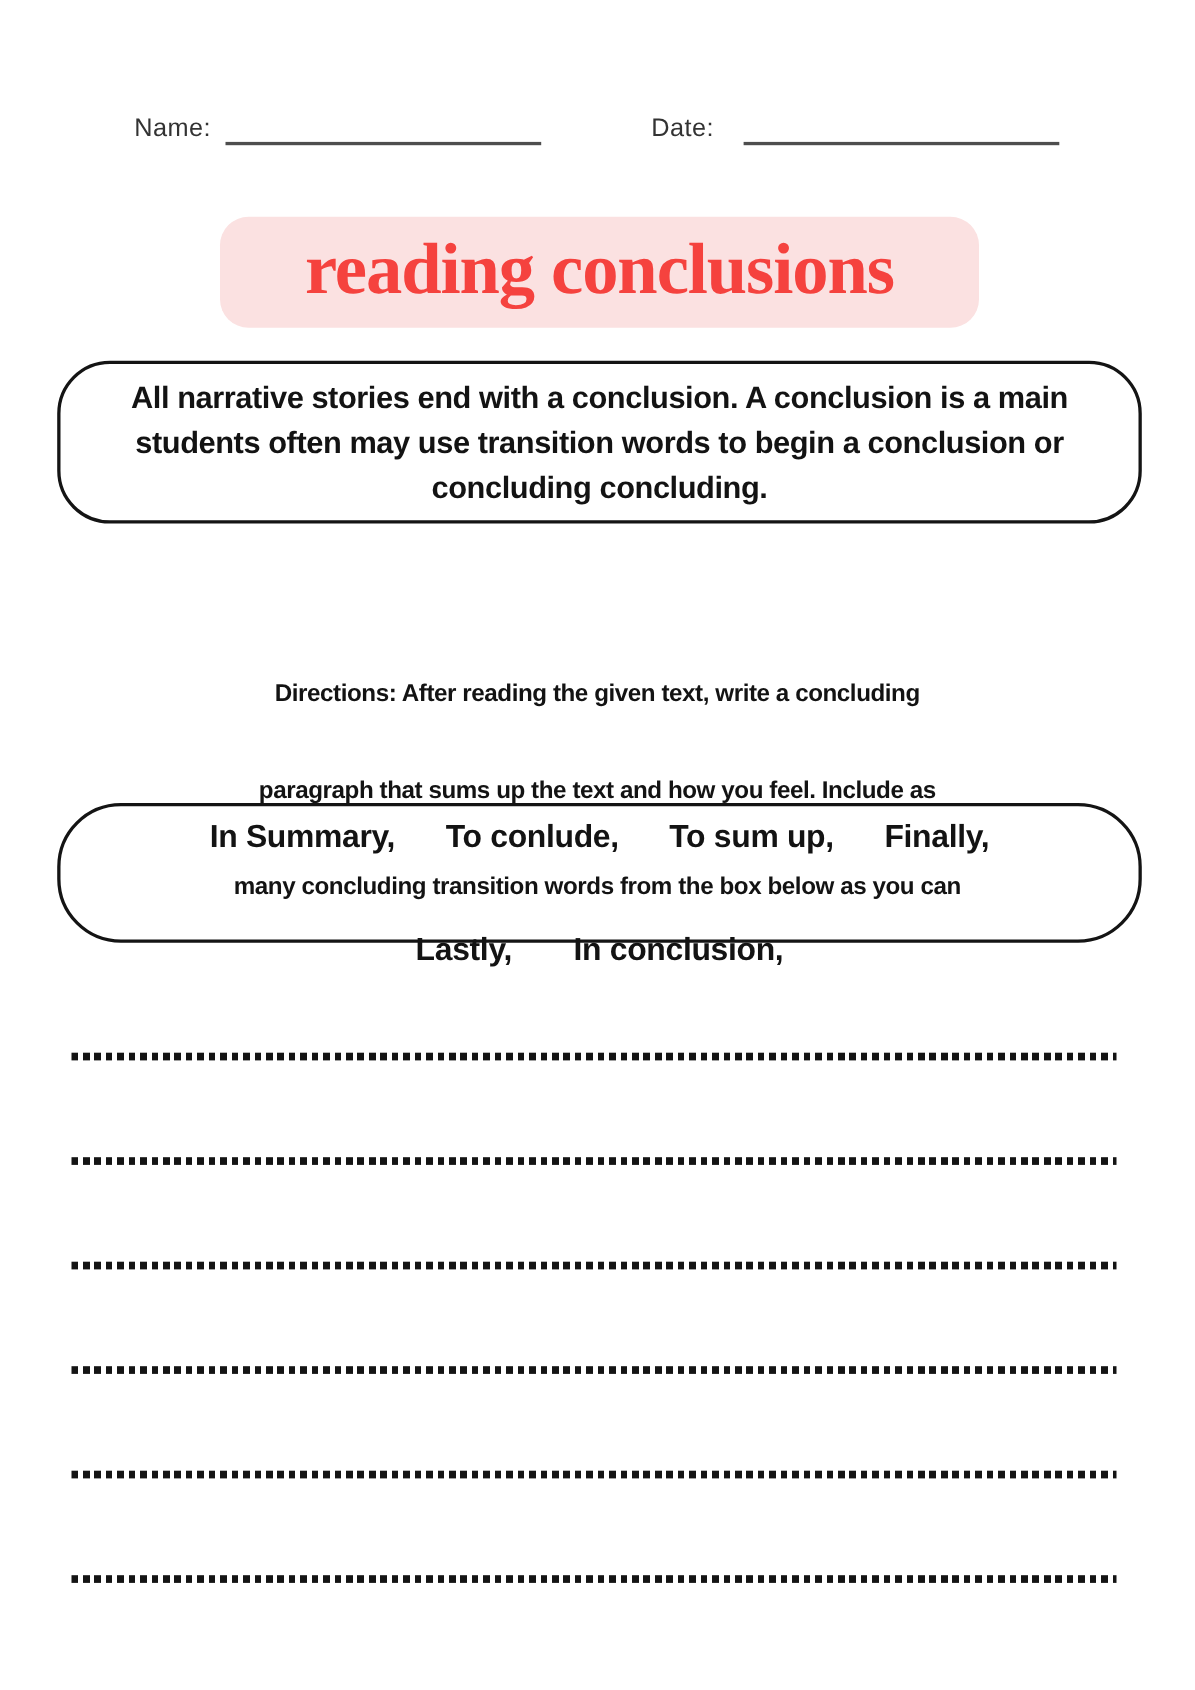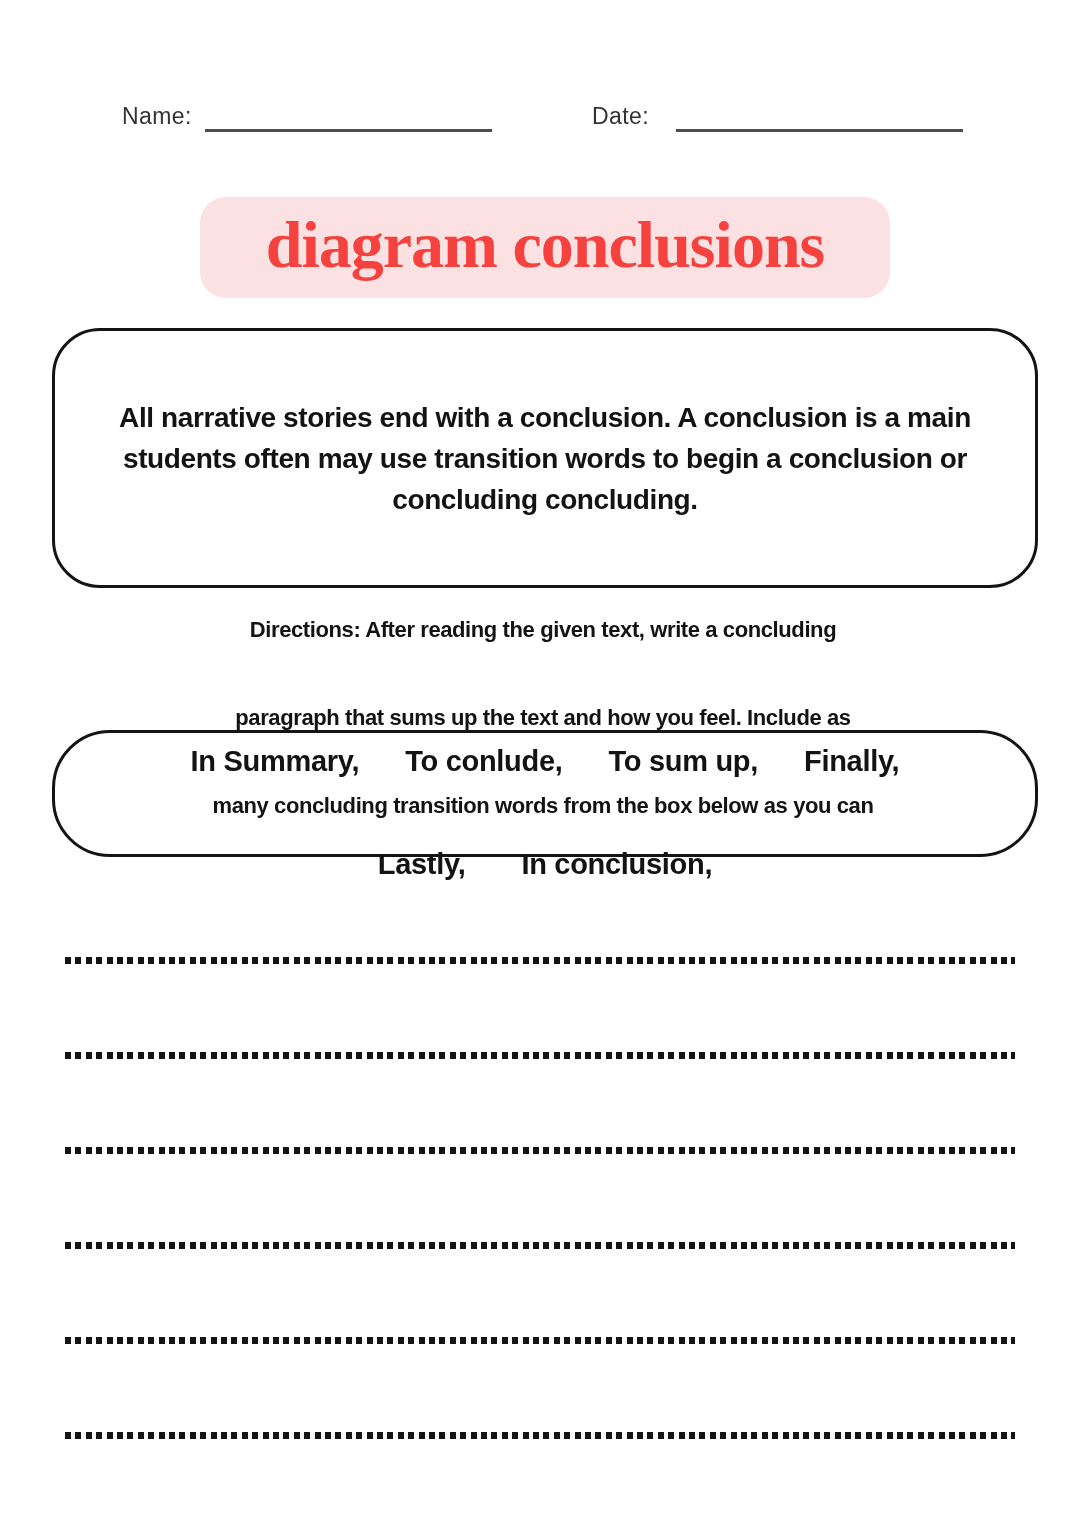--- a/index.html
+++ b/index.html
@@ -48,21 +48,21 @@
     letter-spacing: -1px;
     line-height: 1;
     padding-bottom: 6px;
     white-space: nowrap;
   }
 
   
   .intro-box {
     position: absolute;
     left: 52px; top: 328px;
-    width: 986px; height: 260px;
+    width: 986px; height: 148px;
     box-sizing: border-box;
     border: 3px solid #141414;
     border-radius: 48px;
     display: flex; flex-direction: column;
     justify-content: center; align-items: center;
   }
   .body-line {
     font-weight: 700;
     font-size: 28px;
     line-height: 41px;
@@ -114,21 +114,21 @@
 
 <div class="page">
 
   <span class="header-label name-label">Name:</span>
   <div class="uline uline-name"></div>
 
   <span class="header-label date-label">Date:</span>
   <div class="uline uline-date"></div>
 
   <div class="title-box">
-    <span class="title-text">diagram conclusions</span>
+    <span class="title-text">reading conclusions</span>
   </div>
 
   <div class="intro-box">
     <div class="body-line">All narrative stories end with a conclusion. A conclusion is a main</div>
     <div class="body-line">students often may use transition words to begin a conclusion or</div>
     <div class="body-line">concluding concluding.</div>
   </div>
 
   <div class="directions">
     <div class="body-line">Directions: After reading the given text, write a concluding</div>

